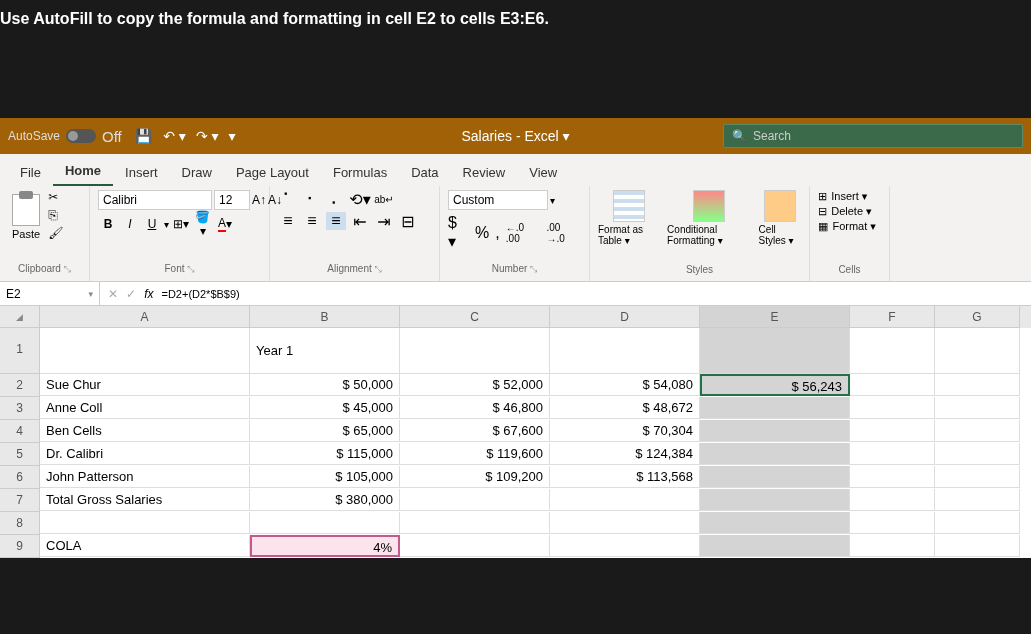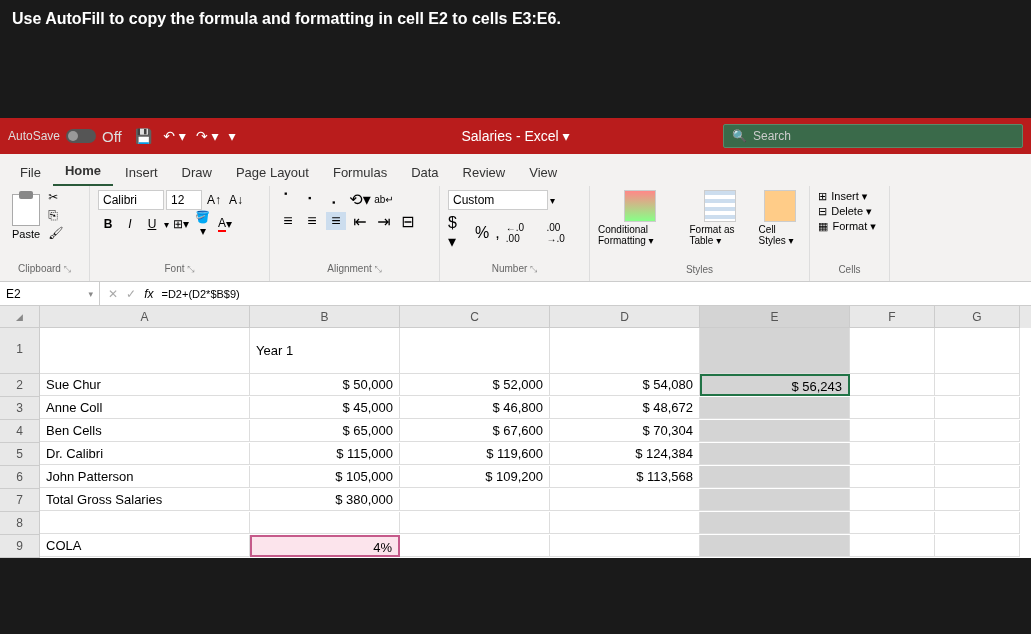--- a/index.html
+++ b/index.html
@@ -1,20 +1,20 @@
 <!DOCTYPE html>
 <html><head>
 <meta charset="utf-8">
 <style>
 * { box-sizing: border-box; margin: 0; padding: 0; font-family: 'Segoe UI', Arial, sans-serif; }
 body { background: #1a1a1a; width: 1031px; height: 634px; overflow: hidden; }
 
-.instruction { color: #fff; font-size: 16px; font-weight: bold; padding: 10px 0 0 12px; }
-
-.title-bar { background: #b91c1c; height: 36px; display: flex; align-items: center; padding: 0 8px; margin-top: 90px; justify-content: space-between; }
+.instruction { color: #fff; font-size: 16px; font-weight: bold; padding: 10px 0 0 0; }
+
+.title-bar { background: #a16207; height: 36px; display: flex; align-items: center; padding: 0 8px; margin-top: 90px; justify-content: space-between; }
 .autosave { display: flex; align-items: center; gap: 6px; color: #ddd; font-size: 12px; }
 .toggle { width: 30px; height: 14px; background: #555; border-radius: 7px; position: relative; }
 .toggle::after { content: ''; position: absolute; width: 10px; height: 10px; background: #999; border-radius: 50%; top: 2px; left: 2px; }
 .qat { display: flex; gap: 10px; margin-left: 14px; align-items: center; }
 .qat-icon { color: #fff; font-size: 14px; }
 .doc-title { color: #fff; font-size: 14px; margin: 0 auto; position: absolute; left: 50%; transform: translateX(-50%); }
 .search-box { background: #3a6a4a; border: 1px solid #5a8a6a; height: 24px; width: 300px; margin-left: auto; display: flex; align-items: center; padding: 0 8px; color: #ccc; font-size: 12px; border-radius: 2px; }
 
 .tabs { background: #f3f2f1; height: 32px; display: flex; align-items: flex-end; padding: 0 8px; }
 .tab { padding: 6px 12px; font-size: 13px; color: #333; cursor: pointer; }
@@ -25,21 +25,21 @@
 .group-label { font-size: 10px; color: #666; text-align: center; margin-top: auto; padding-bottom: 2px; }
 
 .paste-btn { display: flex; flex-direction: column; align-items: center; gap: 2px; padding: 4px; }
 .paste-icon { width: 28px; height: 32px; background: #fff; border: 1px solid #aaa; position: relative; }
 .paste-icon::before { content: ''; position: absolute; top: -4px; left: 6px; width: 14px; height: 8px; background: #888; border-radius: 2px; }
 .clipboard-side { display: flex; flex-direction: column; gap: 4px; font-size: 12px; }
 
 .font-group { width: 180px; }
 .font-row { display: flex; gap: 2px; align-items: center; margin-bottom: 4px; }
 .font-select { border: 1px solid #ccc; background: #fff; font-size: 12px; padding: 2px 4px; }
-.font-name { width: 66px; }
+.font-name { width: 114px; }
 .font-size { width: 36px; }
 .font-btn { width: 20px; height: 20px; display: inline-flex; align-items: center; justify-content: center; font-size: 12px; border: none; background: none; }
 
 .align-group { width: 170px; }
 .align-row { display: flex; gap: 4px; margin-bottom: 4px; }
 .align-btn { width: 20px; height: 18px; display: flex; align-items: center; justify-content: center; }
 
 .number-group { width: 150px; }
 .num-select { border: 1px solid #ccc; background: #fff; font-size: 12px; padding: 2px 4px; width: 100px; }
 
@@ -190,26 +190,26 @@
         <span style="font-size:10px;">←.0 .00</span>
         <span style="font-size:10px;">.00 →.0</span>
       </div>
     </div>
     <div class="group-label"><span>Number</span> <span class="launcher">⤡</span></div>
   </div>
 
   <div class="ribbon-group" style="width:220px;">
     <div class="styles-group">
       <div class="style-btn">
+        <div class="style-icon" style="background:repeating-linear-gradient(#cde 0 4px,#fff 4px 8px);"></div>
+        <span>Format as Table ▾</span>
+      </div>
+      <div class="style-btn">
         <div class="style-icon" style="background:linear-gradient(#f88,#8f8);"></div>
         <span>Conditional Formatting ▾</span>
-      </div>
-      <div class="style-btn">
-        <div class="style-icon" style="background:repeating-linear-gradient(#cde 0 4px,#fff 4px 8px);"></div>
-        <span>Format as Table ▾</span>
       </div>
       <div class="style-btn">
         <div class="style-icon" style="background:#fc8;"></div>
         <span>Cell Styles ▾</span>
       </div>
     </div>
     <div class="group-label">Styles</div>
   </div>
 
   <div class="ribbon-group" style="width:80px;">

